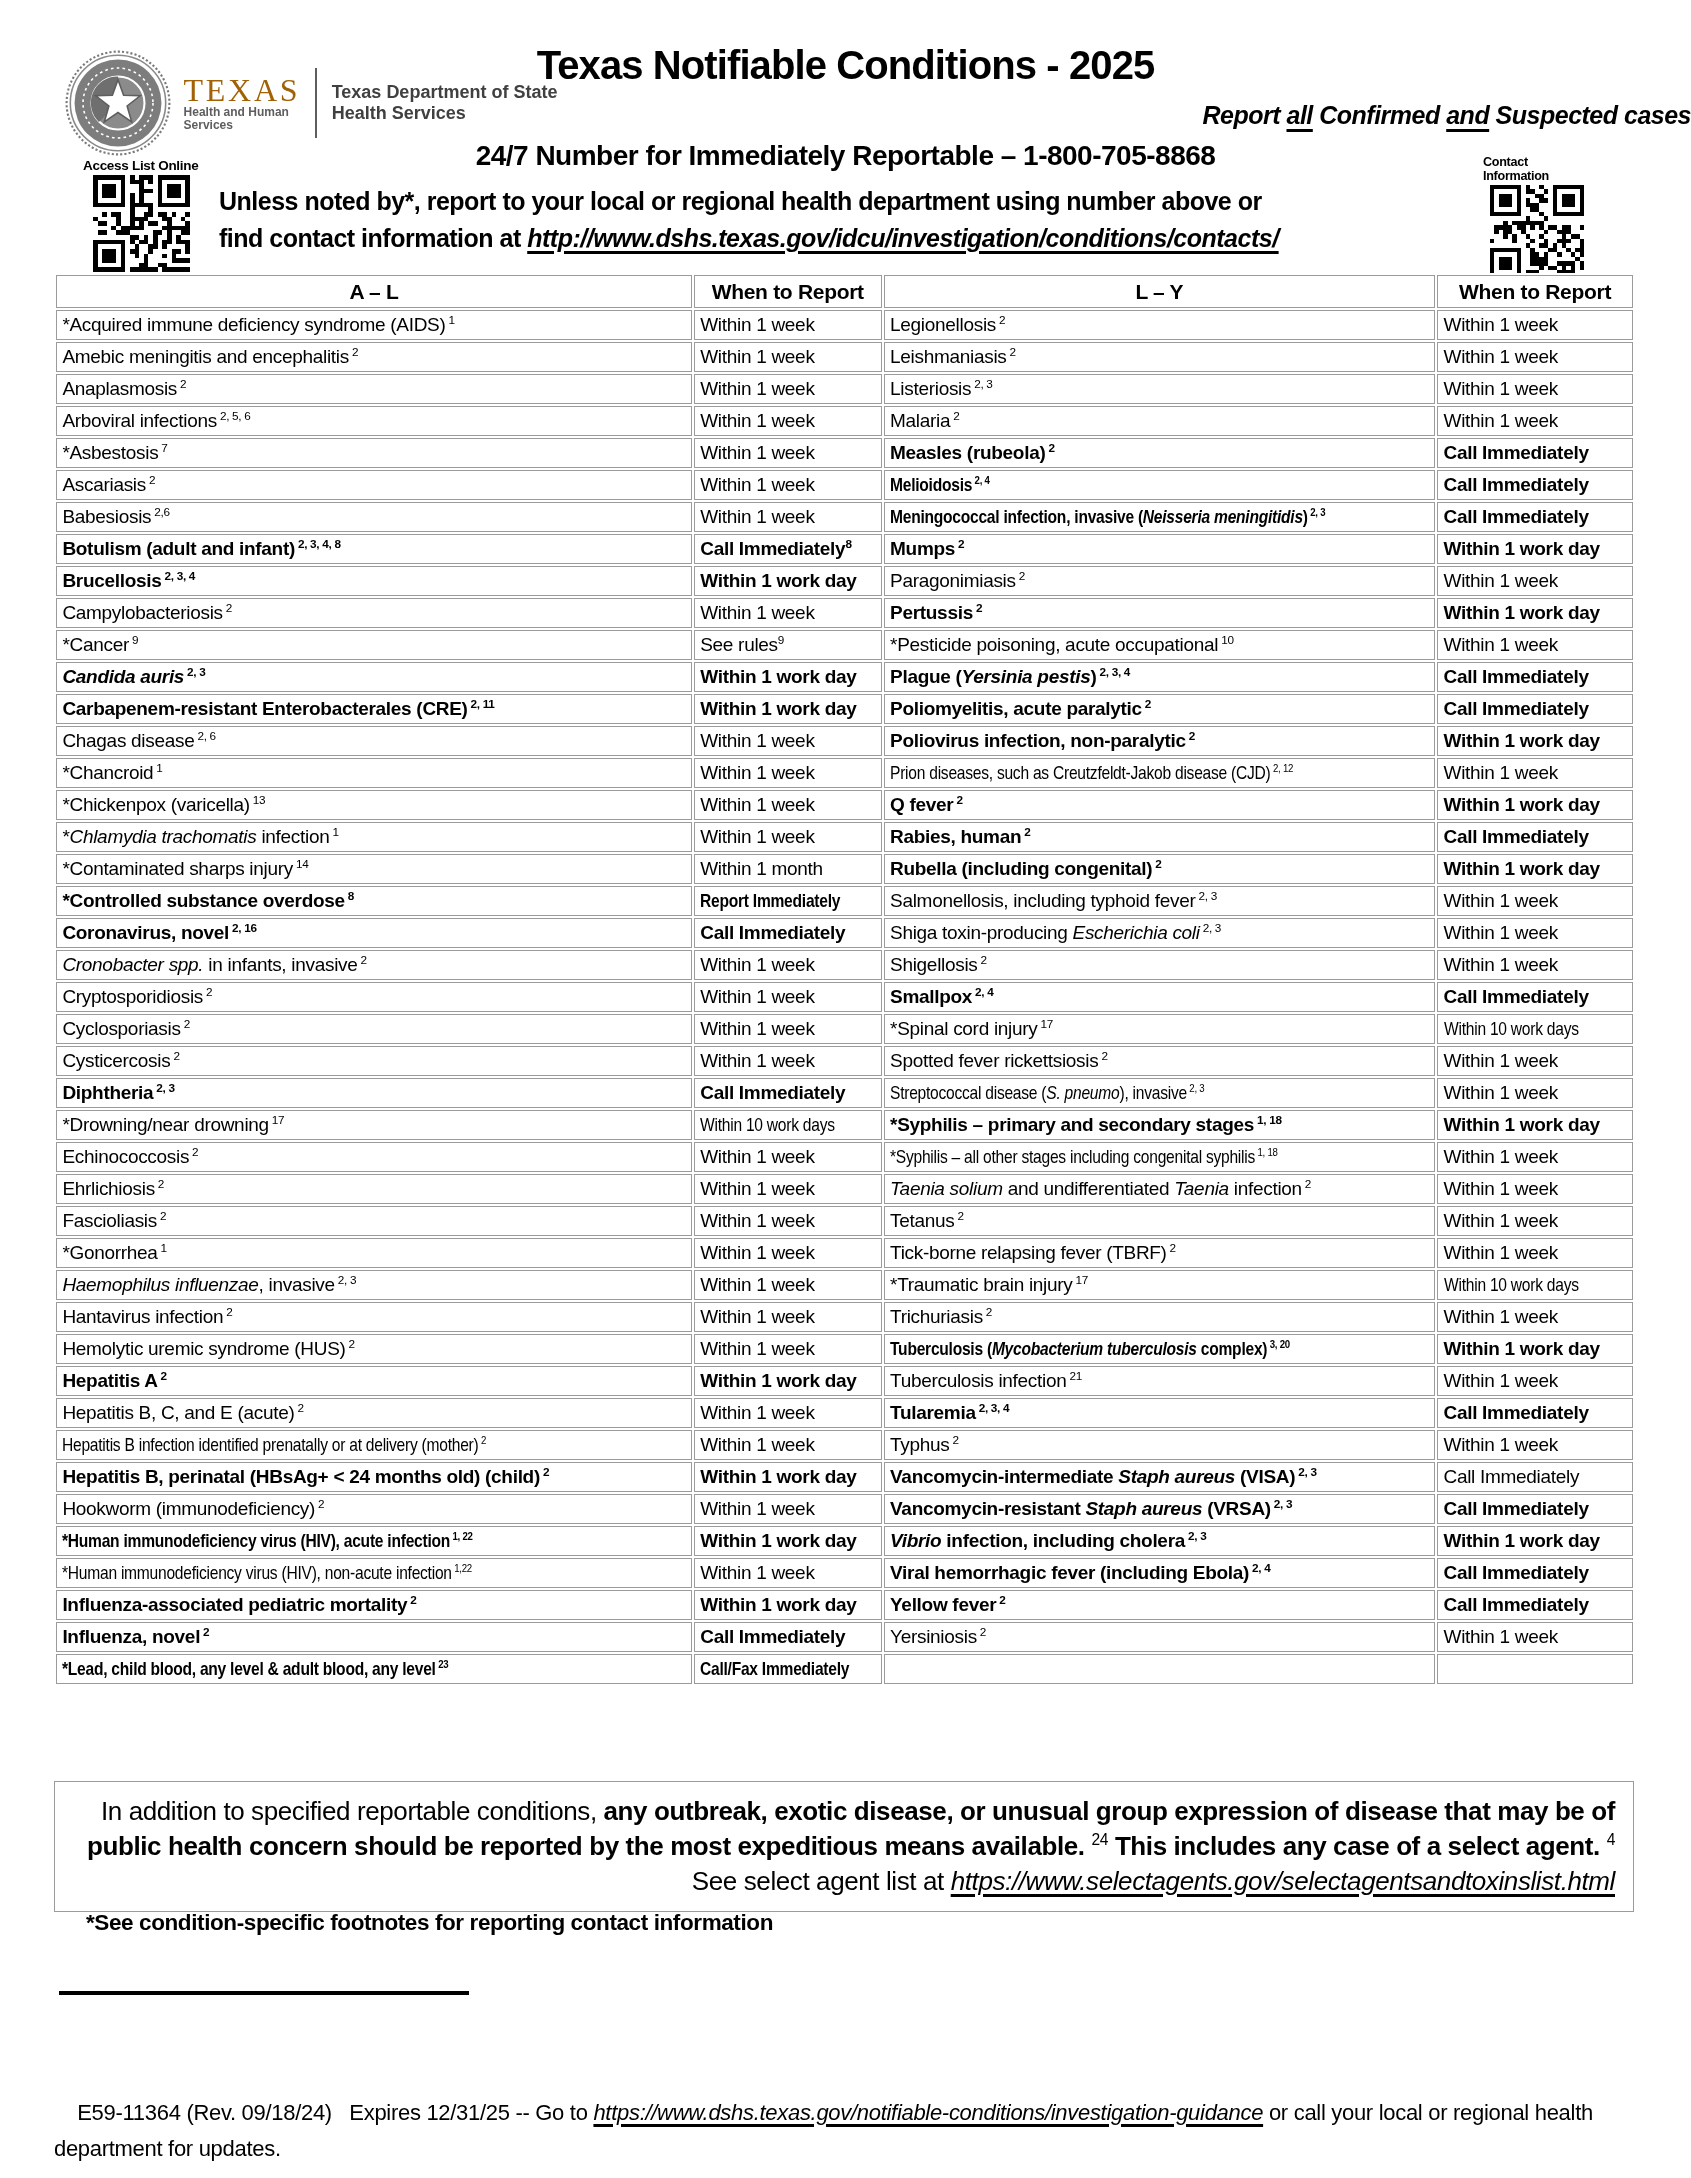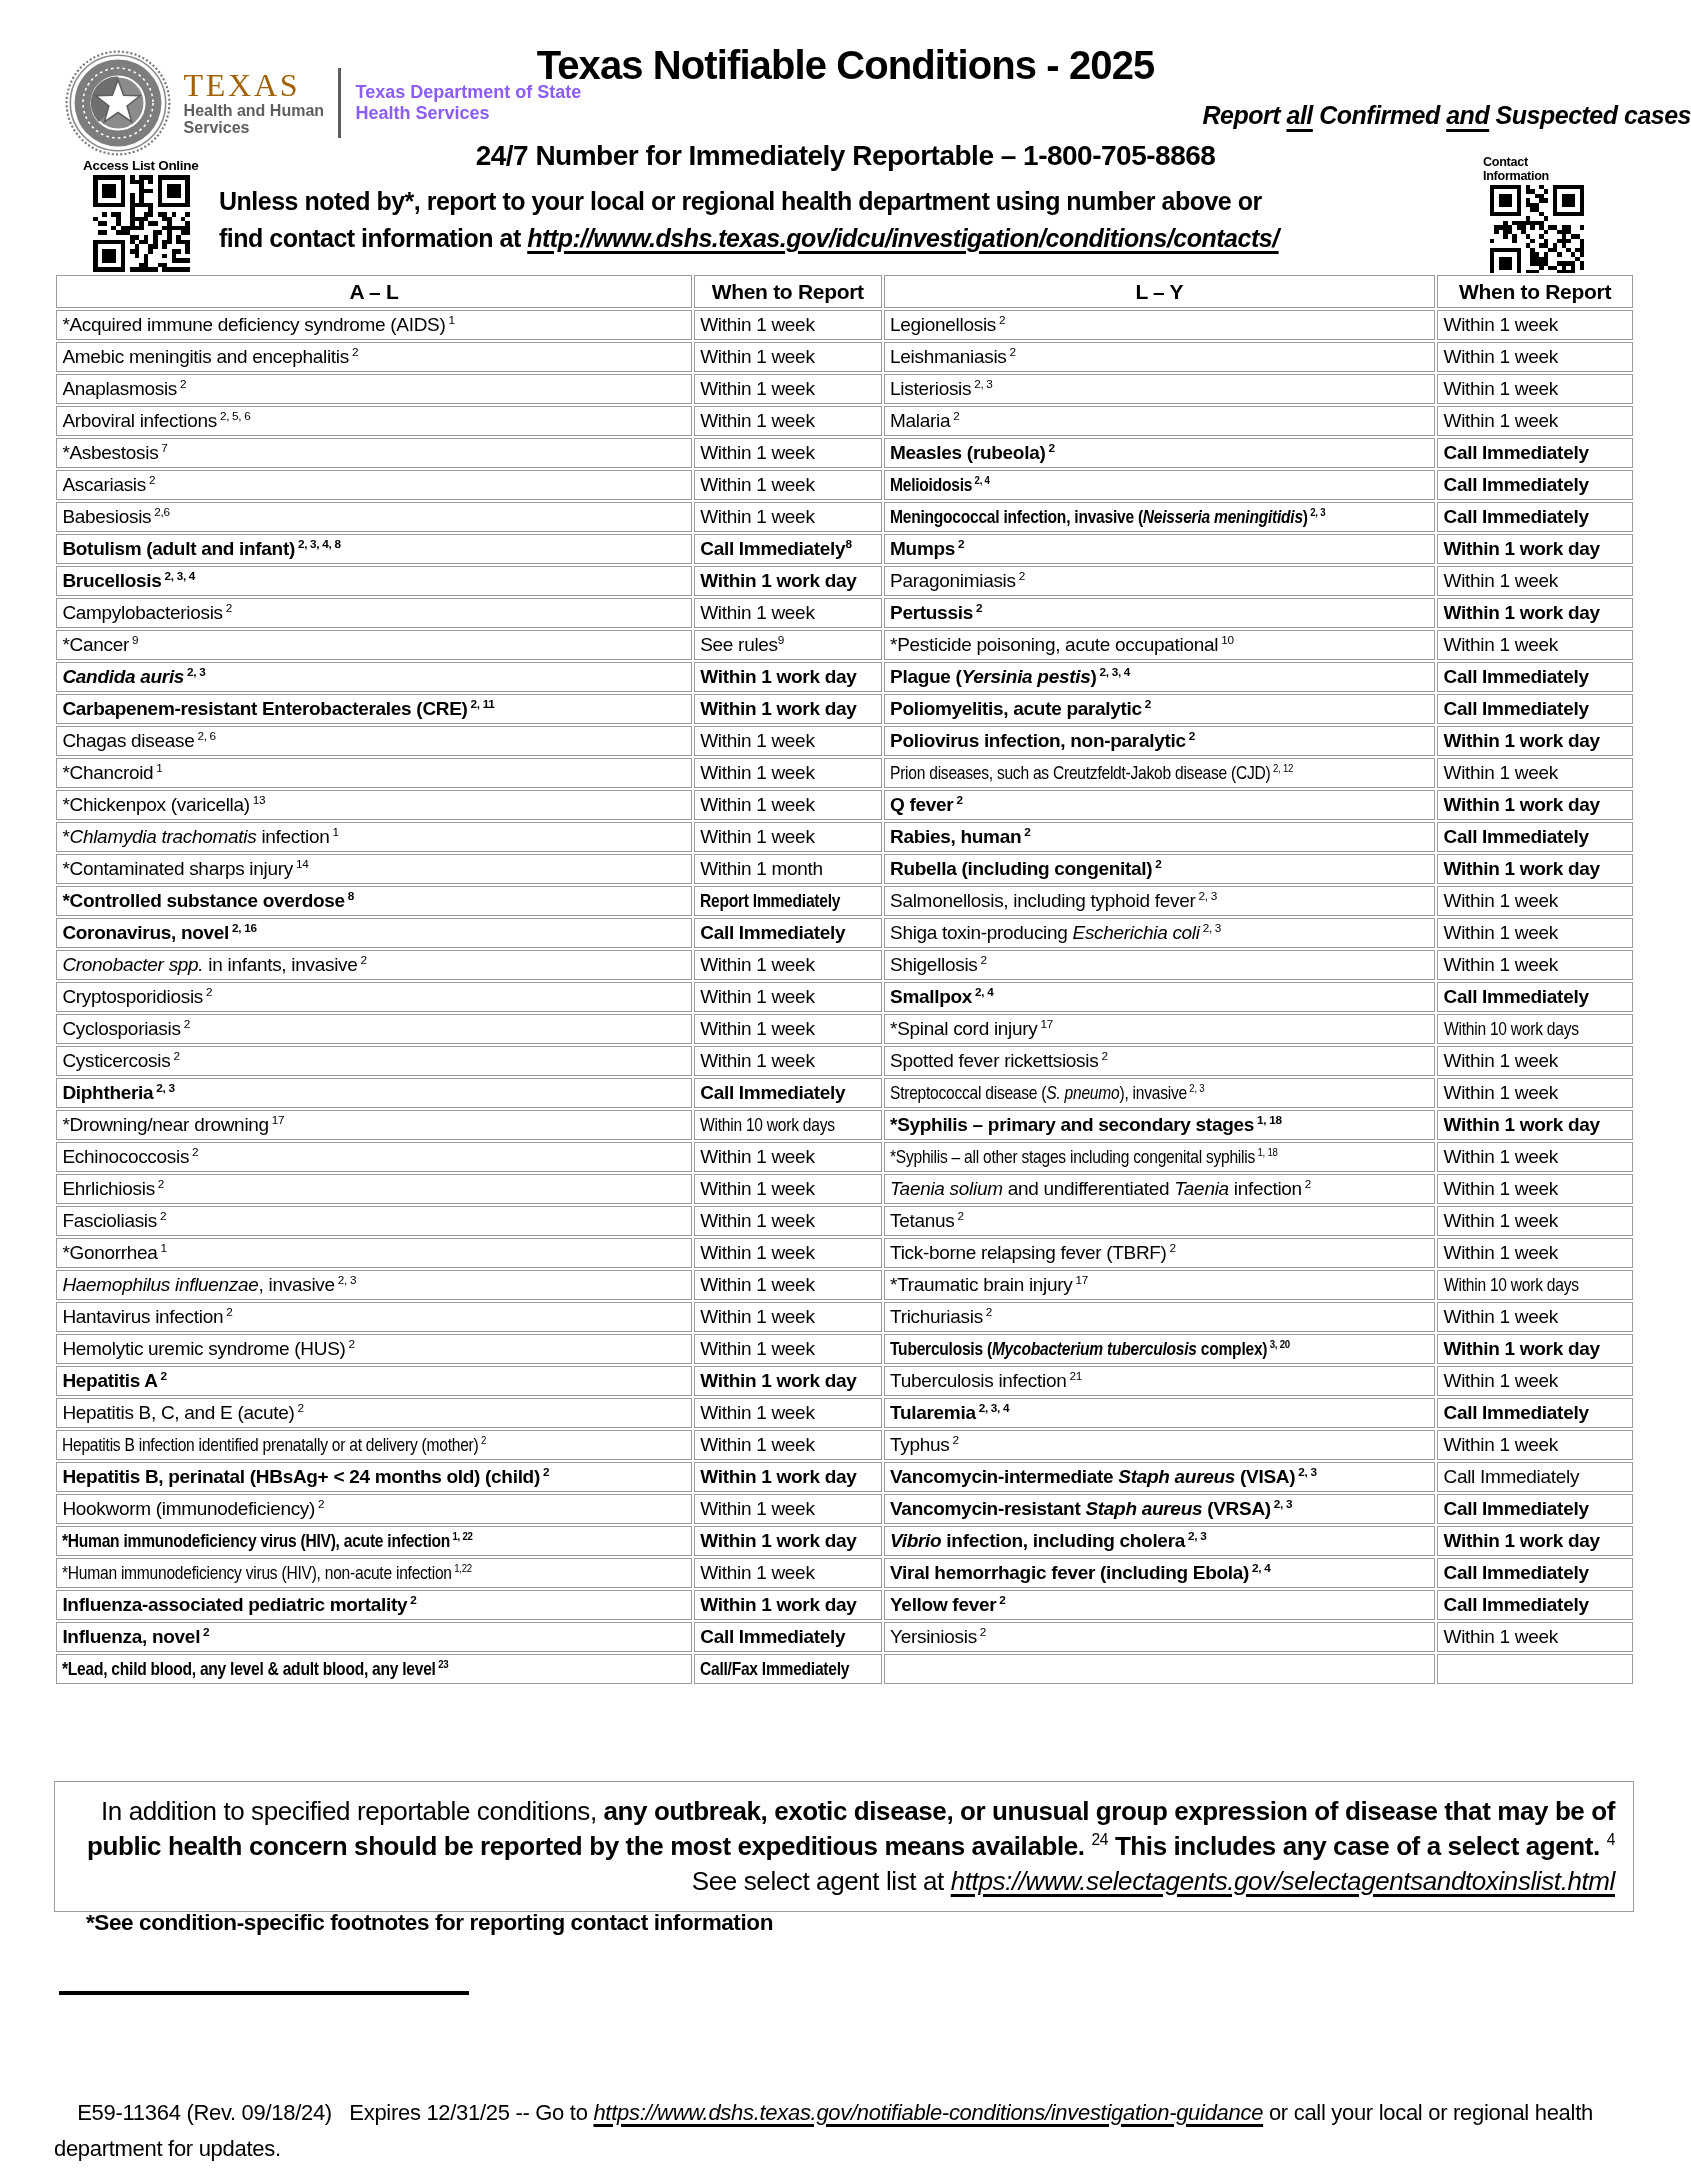--- a/index.html
+++ b/index.html
@@ -4,23 +4,23 @@
 <style>
   html,body{margin:0;padding:0;background:#fff;}
   .page{position:relative;width:1691px;height:2178px;background:#fff;color:#000;
         font-family:"Liberation Sans",sans-serif;overflow:hidden;}
 
   
   .logo{position:absolute;left:65px;top:50px;display:flex;align-items:center;color:#5e5e5e;}
   .seal{width:106px;height:106px;flex:0 0 auto;}
   .logo-text1{margin-left:12.6px;line-height:1.02;}
   .logo-tex{font-family:"Liberation Serif",serif;font-size:32px;letter-spacing:2.7px;color:#a16207;}
-  .logo-sub{font-size:16px;font-weight:bold;color:#5e5e5e;line-height:1.1;}
+  .logo-sub{font-size:12px;font-weight:bold;color:#5e5e5e;line-height:1.1;}
   .logo-div{width:2.7px;height:70px;background:#5e5e5e;margin:0 14.4px;}
-  .logo-text2{font-size:18px;font-weight:bold;color:#8b5cf6;line-height:1.15;}
+  .logo-text2{font-size:18px;font-weight:bold;color:#404040;line-height:1.15;}
 
   .title{position:absolute;left:0;top:43px;width:100%;text-align:center;
          font-size:40px;font-weight:bold;letter-spacing:-0.9px;}
   .subtitle{position:absolute;left:0;top:101px;width:100%;text-align:right;
             font-size:25px;font-weight:bold;font-style:italic;letter-spacing:-0.5px;}
   .subtitle .u{text-decoration:underline;text-decoration-thickness:2.7px;text-underline-offset:4.5px;}
   .hotline{position:absolute;left:0;top:140px;width:100%;text-align:center;
            font-size:28px;font-weight:bold;letter-spacing:-0.5px;}
 
   .qr{position:absolute;text-align:left;}

